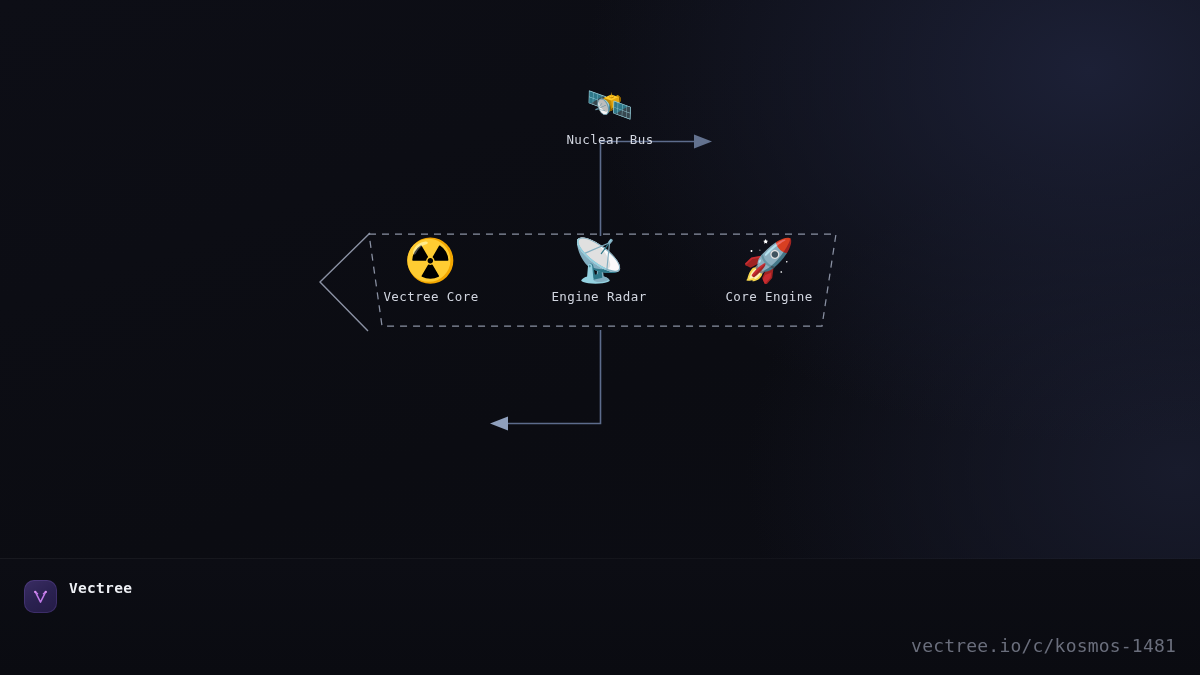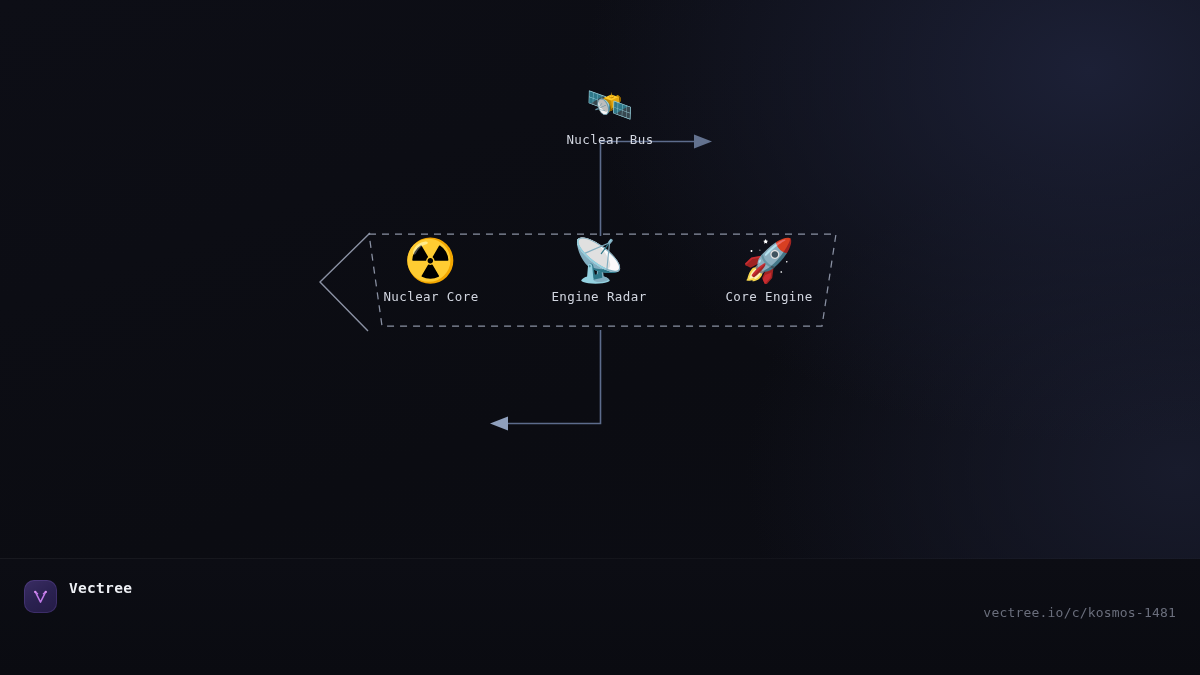--- a/index.html
+++ b/index.html
@@ -92,22 +92,22 @@
   }
 
   #doc-title {
     position:absolute; left:22px; top:48px;
     font-size:31px; font-weight:bold;
     color:#ffffff; letter-spacing:1.2px;
     white-space:nowrap;
   }
 
   #doc-url {
-    position:absolute; right:24px; top:46px;
-    font-size:13px; color:#6a6e7c;
+    position:absolute; right:24px; top:76px;
+    font-size:18px; color:#6a6e7c;
     letter-spacing:0.2px; white-space:nowrap;
   }
 </style>
 </head>
 <body>
 
 <div id="stage">
 
   <div id="canvas">
 
@@ -135,21 +135,21 @@
       <path d="M69,19 L536,19 L522,111 L82,111 Z" fill="none" stroke="#8a91a3" stroke-width="1.25" stroke-dasharray="7 6"></path>
     </svg>
 
     <div class="node" id="root-node">
       <div class="node-emoji">🛰️</div>
       <div class="node-label">Nuclear Bus</div>
     </div>
 
     <div class="node child" id="child-0">
       <div class="node-emoji">☢️</div>
-      <div class="node-label">Nuclear Core</div>
+      <div class="node-label">Vectree Core</div>
     </div>
 
     <div class="node child" id="child-1">
       <div class="node-emoji">📡</div>
       <div class="node-label">Engine Radar</div>
     </div>
 
     <div class="node child" id="child-2">
       <div class="node-emoji">🚀</div>
       <div class="node-label">Core Engine</div>

